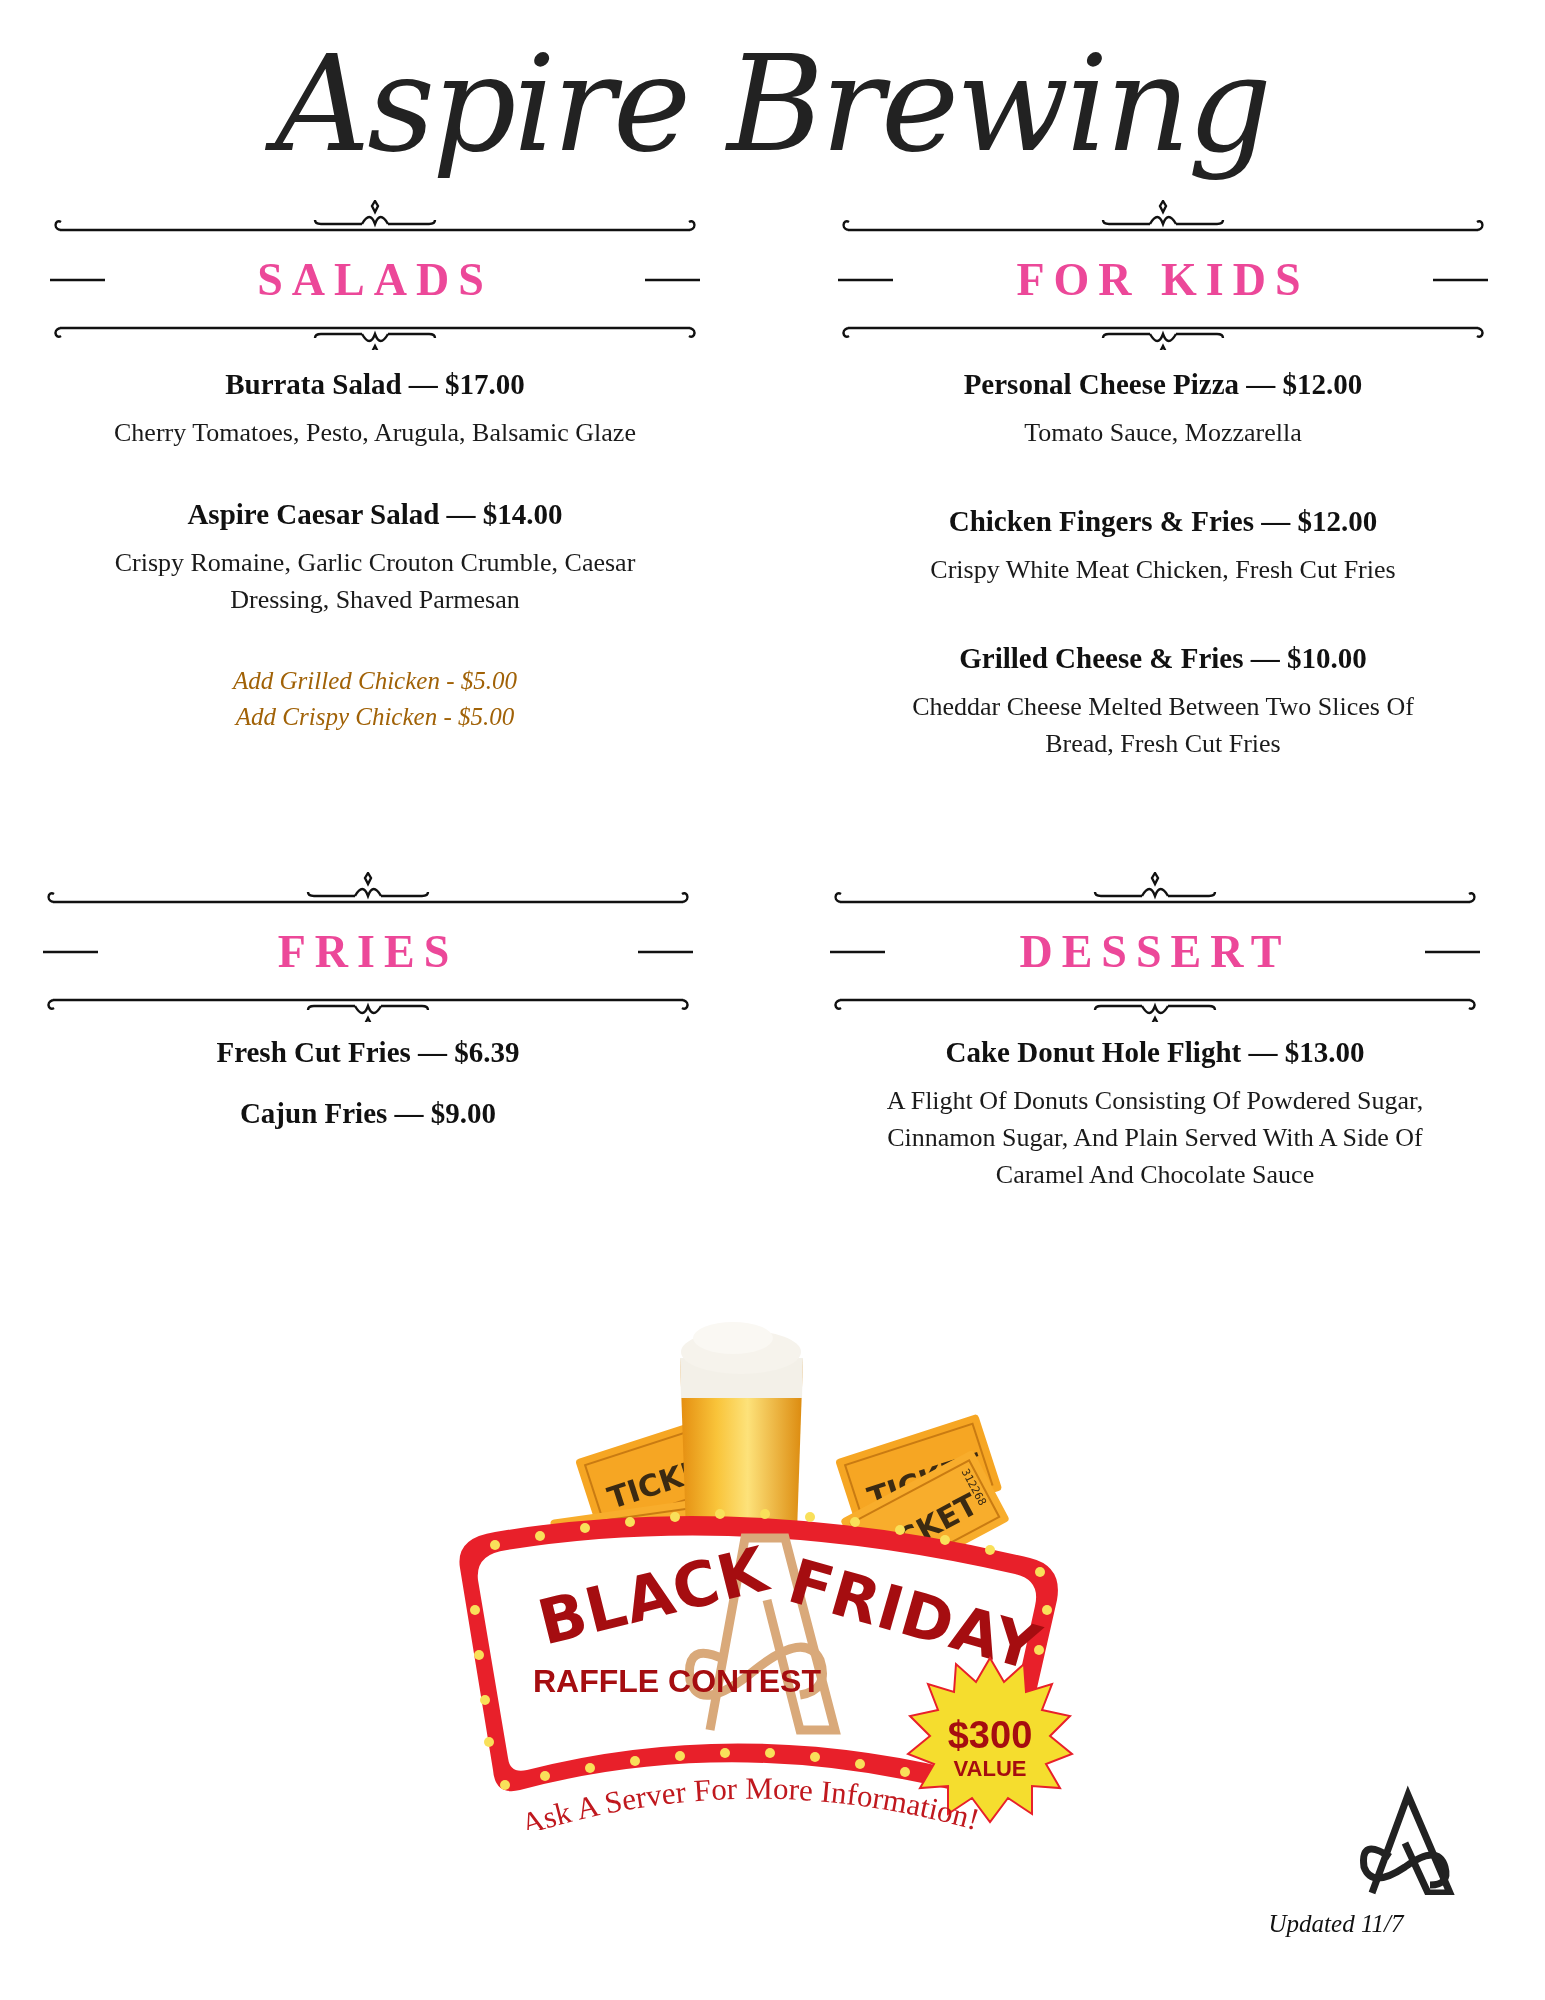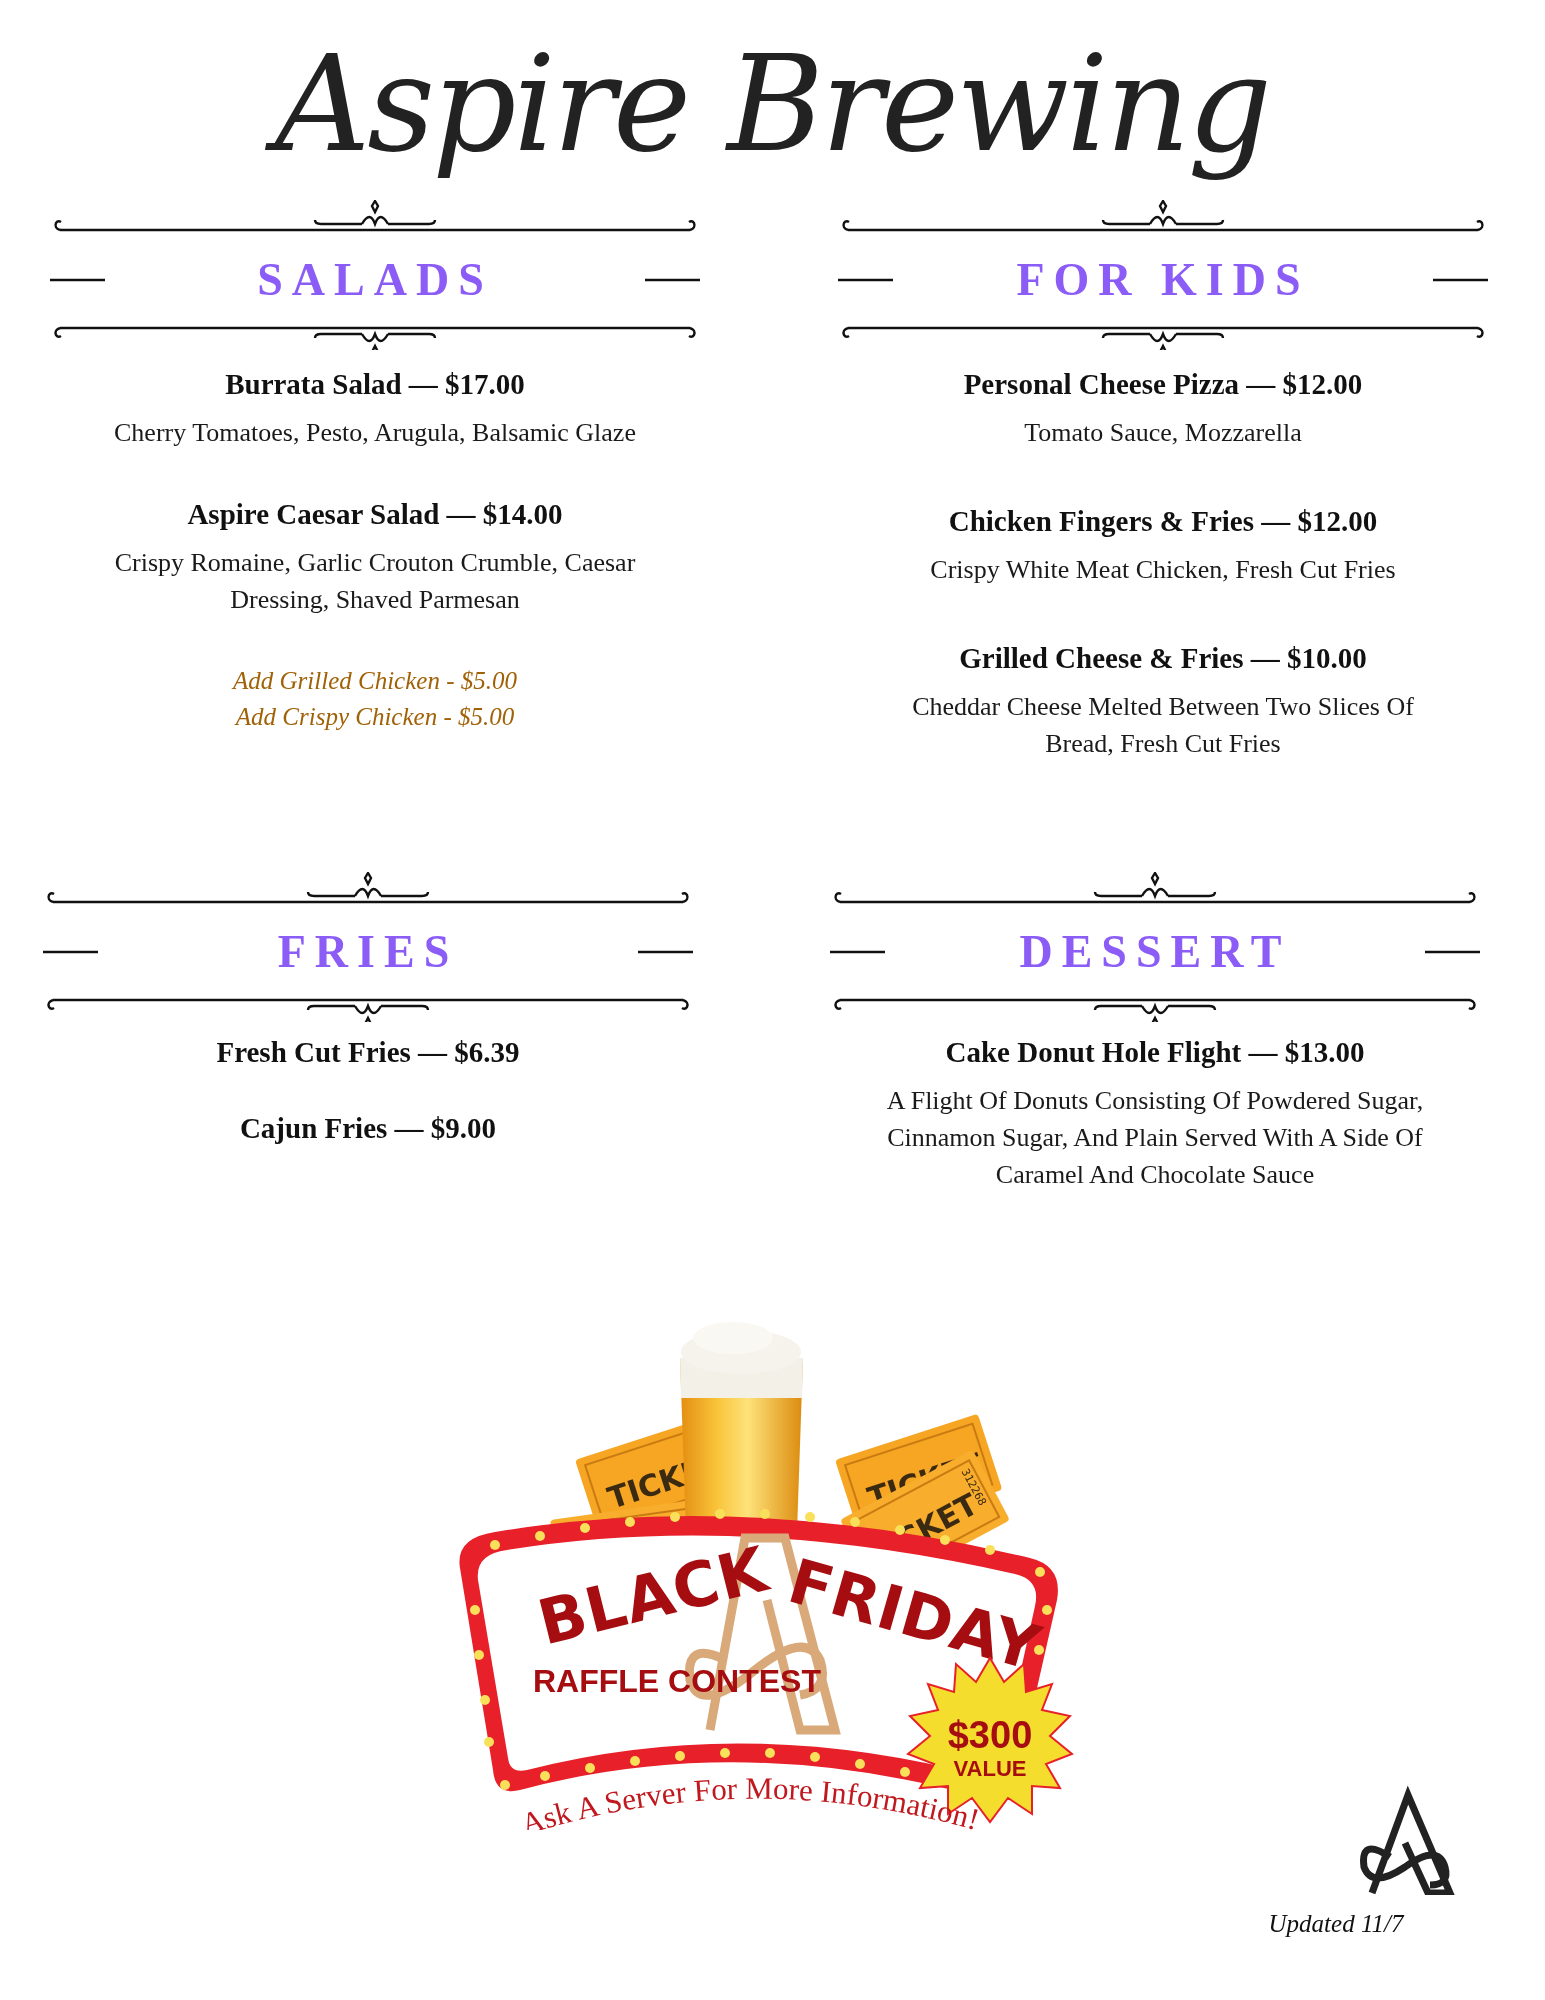--- a/index.html
+++ b/index.html
@@ -16,21 +16,21 @@
   .sec-kids { left: 838px; top: 200px; }
   .sec-fries { left: 43px; top: 872px; }
   .sec-dessert { left: 830px; top: 872px; }
 
   .header-block { position: relative; width: 650px; height: 150px; }
   .header-block svg { position: absolute; left: 0; top: 0; }
   .header-title {
     position: absolute; left: 0; right: 0; top: 50px;
     font-family: "Liberation Serif", "DejaVu Serif", serif;
     font-weight: 700; font-size: 46px; letter-spacing: 9px;
-    color: #8b5cf6; text-align: center; line-height: 60px;
+    color: #ec4899; text-align: center; line-height: 60px;
   }
 
   .items { margin-top: 18px; }
   .item { margin-bottom: 0; }
   .item-name {
     font-family: "Liberation Serif", "DejaVu Serif", serif;
     font-weight: 700; font-size: 29px; color: #111; line-height: 40px;
   }
   .item-desc {
     font-family: "Liberation Serif", "DejaVu Serif", serif;
@@ -154,21 +154,21 @@
         <path d="M0 80 L55 80"></path>
           <path d="M595 80 L650 80"></path>
       </g>
     </svg>
     <div class="header-title">FRIES</div>
   </div>
   <div class="items" style="margin-top:10px;">
     <div class="item">
       <div class="item-name">Fresh Cut Fries — $6.39</div>
     </div>
-    <div class="item" style="margin-top:36px;">
+    <div class="item" style="margin-top:21px;">
       <div class="item-name">Cajun Fries — $9.00</div>
     </div>
   </div>
 </div>
 
 <div class="section sec-dessert">
   <div class="header-block">
     <svg width="650" height="150" viewBox="0 0 650 150">
       <g fill="none" stroke="#111" stroke-width="2.4">
         <path d="M10 30 L640 30"></path>

